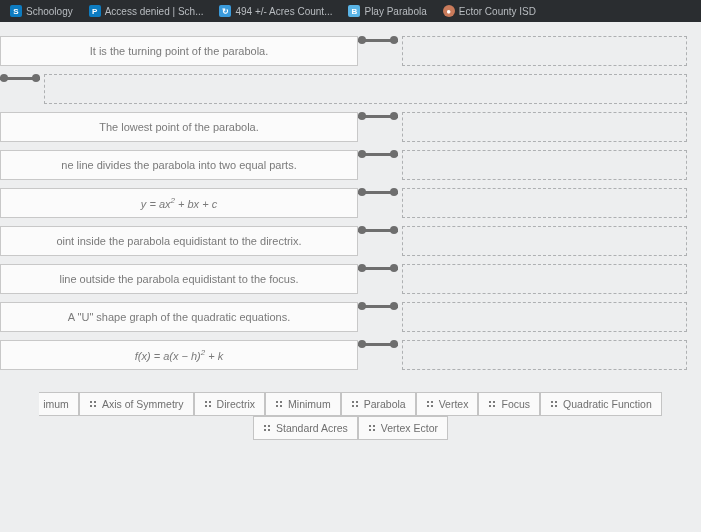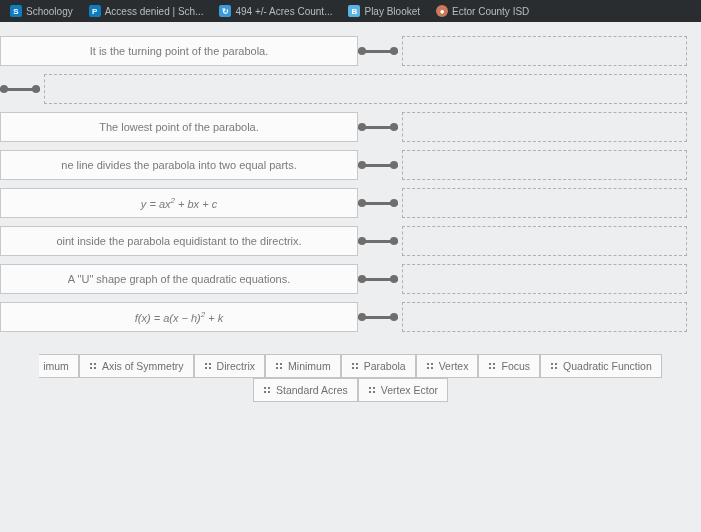--- a/index.html
+++ b/index.html
@@ -8,21 +8,21 @@
   .tabs { background: #2a2d30; height: 22px; display: flex; align-items: center; padding: 0 4px; gap: 4px; }
   .tab { display: flex; align-items: center; gap: 4px; color: #b8bcc0; font-size: 10px; padding: 0 6px; white-space: nowrap; }
   .favicon { width: 12px; height: 12px; border-radius: 2px; display: inline-flex; align-items: center; justify-content: center; font-size: 8px; font-weight: bold; }
   .fav-s { background: #0d7cc1; color: #fff; }
   .fav-a { background: #0d7cc1; color: #fff; }
   .fav-c { background: #3a9bdc; color: #fff; }
   .fav-b { background: #5ab4e6; color: #fff; }
   .fav-e { background: #c97a5a; color: #fff; border-radius: 50%; }
 
   .content { padding: 14px 8px 4px 0; }
-  .match-row { display: flex; align-items: center; margin-bottom: 8px; height: 30px; }
+  .match-row { display: flex; margin-bottom: 8px; height: 30px; }
   .prompt-box { width: 358px; height: 30px; border: 1px solid #c8c8c8; background: #fbfbfb; display: flex; align-items: center; justify-content: center; text-align: center; color: #7a7a7a; font-size: 11px; padding: 0 6px; overflow: hidden; white-space: nowrap; }
   .connector { width: 40px; height: 8px; position: relative; display: flex; align-items: center; }
   .connector::before, .connector::after { content: ""; width: 8px; height: 8px; background: #6e6e6e; border-radius: 50%; position: absolute; }
   .connector::before { left: 0; }
   .connector::after { right: 0; }
   .connector .line { height: 3px; background: #6e6e6e; width: 100%; }
   .drop-zone { flex: 1; height: 30px; border: 1.5px dashed #aeb0b2; margin-left: 4px; margin-right: 6px; }
 
   .eq { font-style: italic; }
   sup { font-size: 8px; }
@@ -48,21 +48,21 @@
     <div class="tab">
       <span class="favicon fav-a">P</span>
       <span>Access denied | Sch...</span>
     </div>
     <div class="tab">
       <span class="favicon fav-c">↻</span>
       <span>494 +/- Acres Count...</span>
     </div>
     <div class="tab">
       <span class="favicon fav-b">B</span>
-      <span>Play Blooket</span>
+      <span>Play Parabola</span>
     </div>
     <div class="tab">
       <span class="favicon fav-e">●</span>
       <span>Ector County ISD</span>
     </div>
   </div>
 
 <div class="content" id="rows">
     <div class="match-row">
       <div class="prompt-box">It is the turning point of the parabola.</div>
@@ -95,20 +95,27 @@
       <div class="prompt-box eq">
         <span class="eq">y = ax<sup>2</sup> + bx + c</span>
       </div>
       <div class="connector">
         <div class="line"></div>
       </div>
       <div class="drop-zone"></div>
     </div>
     <div class="match-row">
       <div class="prompt-box">oint inside the parabola equidistant to the directrix.</div>
+      <div class="connector">
+        <div class="line"></div>
+      </div>
+      <div class="drop-zone"></div>
+    </div>
+    <div class="match-row">
+      <div class="prompt-box">line outside the parabola equidistant to the focus.</div>
       <div class="connector">
         <div class="line"></div>
       </div>
       <div class="drop-zone"></div>
     </div>
     <div class="match-row">
       <div class="prompt-box">A "U" shape graph of the quadratic equations.</div>
       <div class="connector">
         <div class="line"></div>
       </div>

